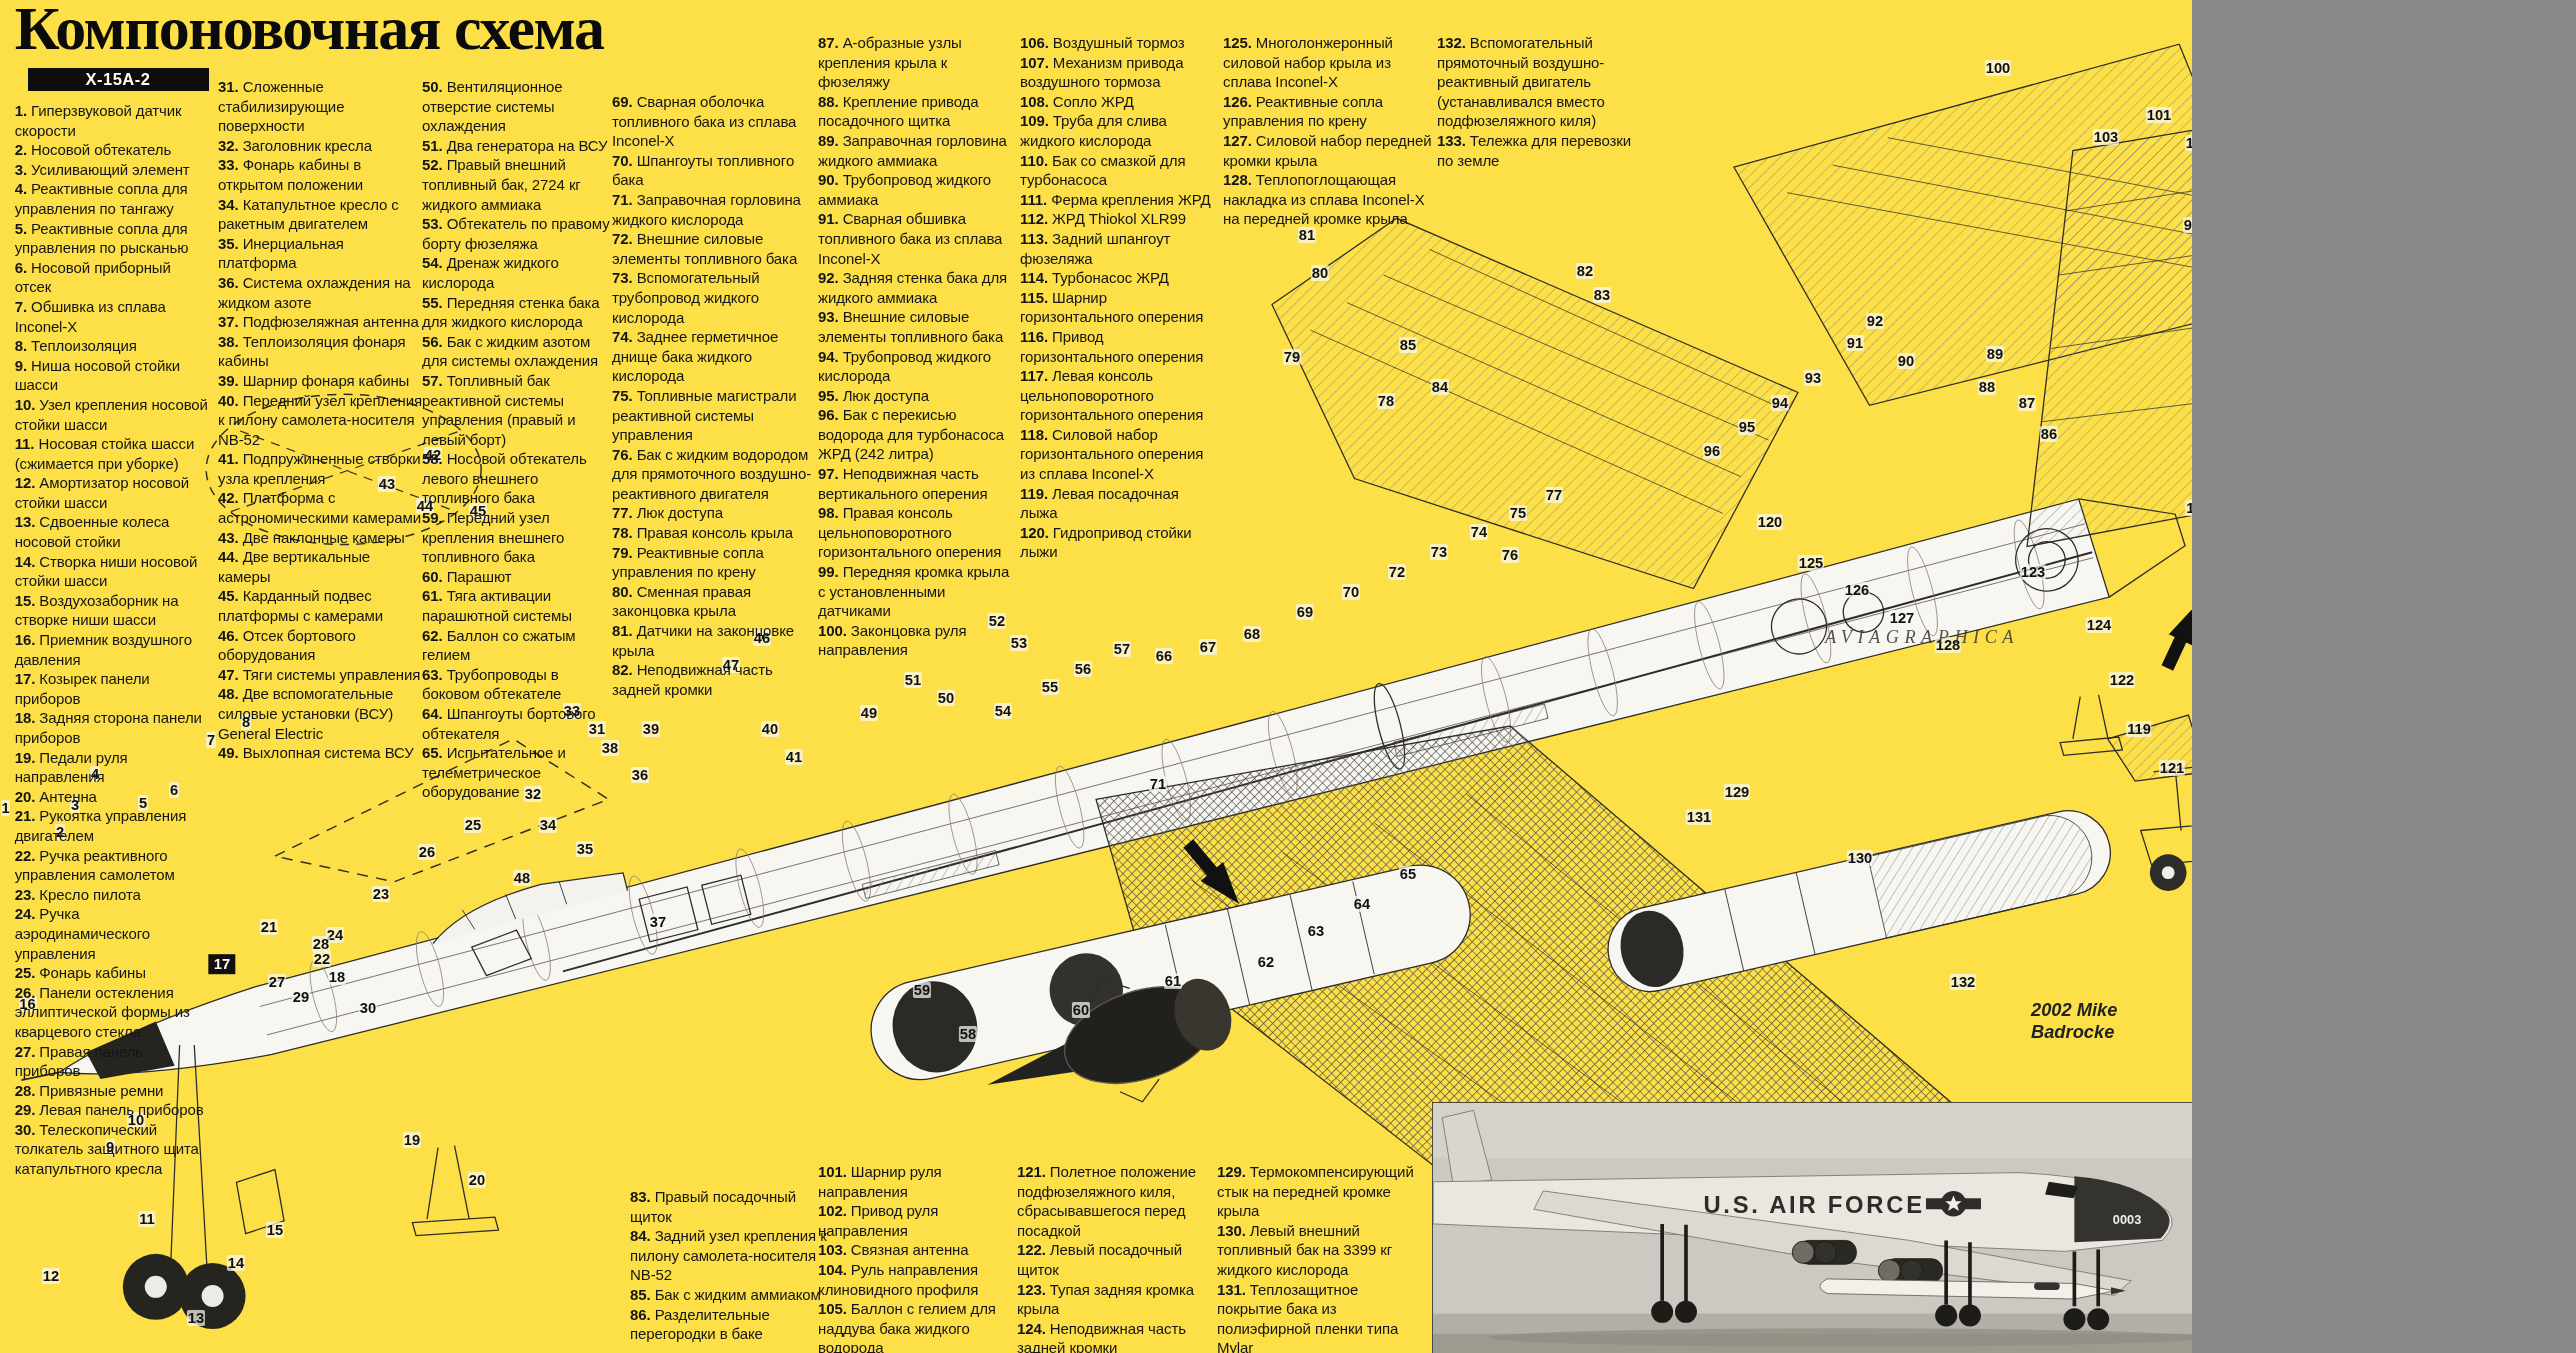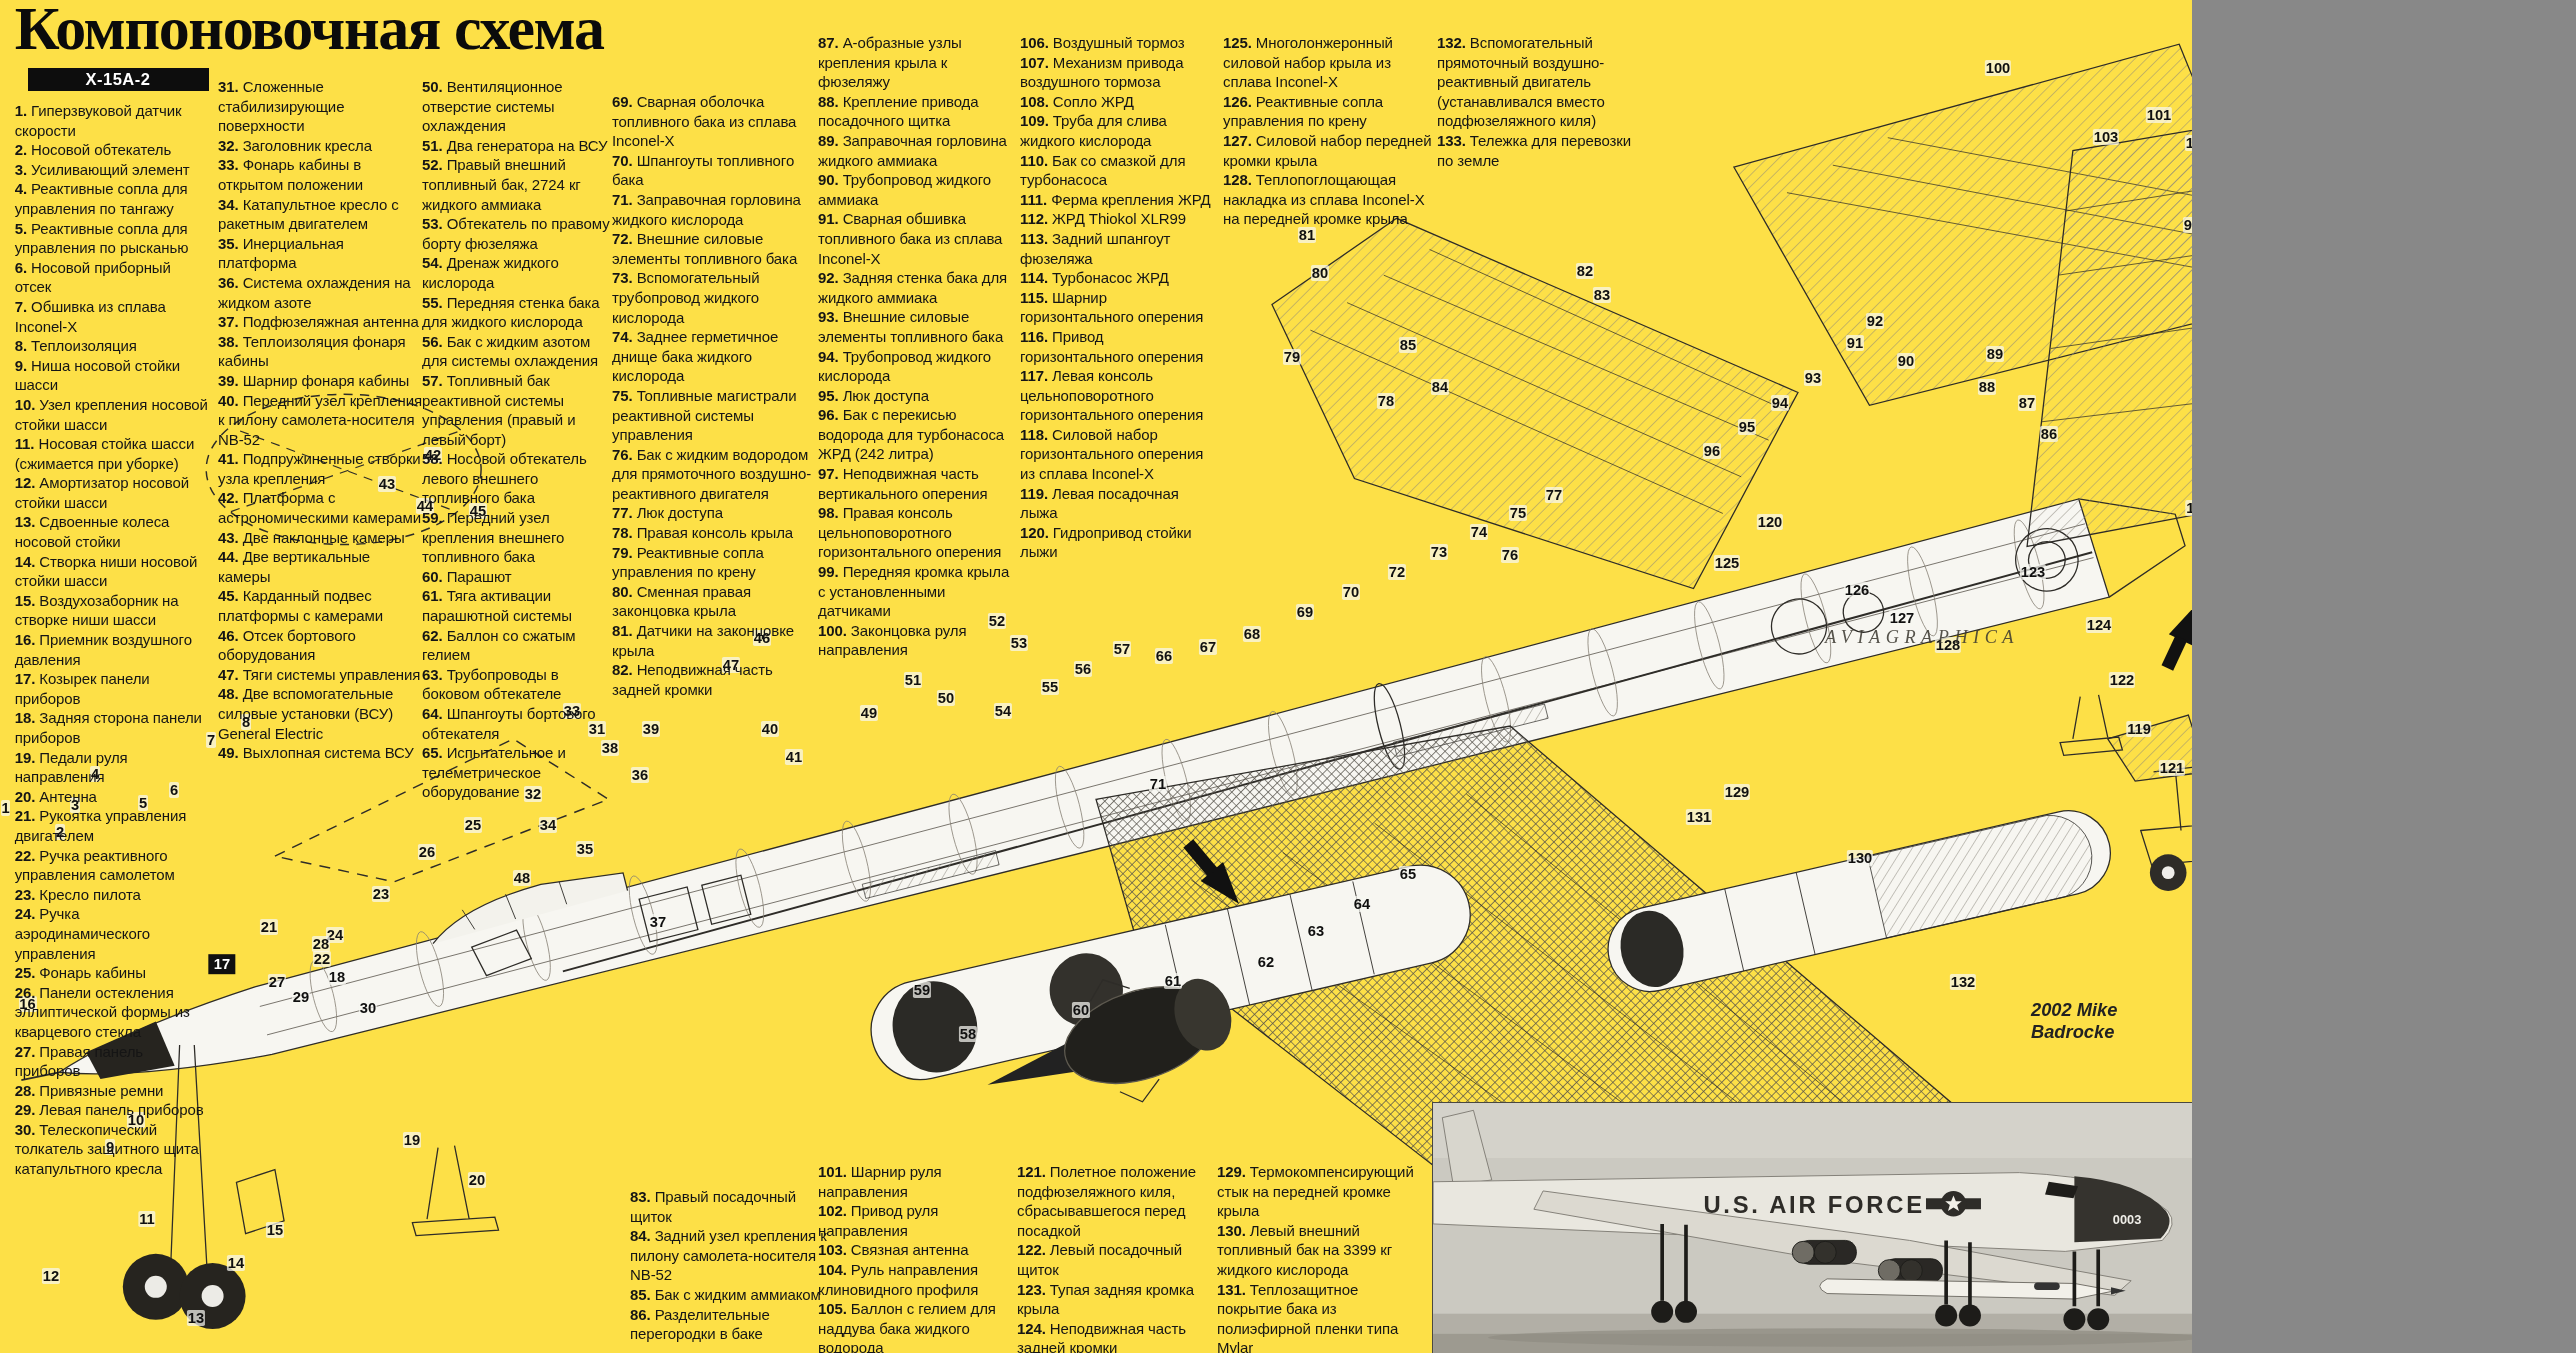--- a/index.html
+++ b/index.html
@@ -441,21 +441,21 @@
       <span class="co" style="left: 2333px; top: 425px;">115</span>
       <span class="co" style="left: 2289px; top: 453px;">116</span>
       <span class="co" style="left: 2243px; top: 480px;">117</span>
       <span class="co" style="left: 2198px; top: 508px;">118</span>
       <span class="co" style="left: 2139px; top: 729px;">119</span>
       <span class="co" style="left: 1770px; top: 522px;">120</span>
       <span class="co" style="left: 2172px; top: 768px;">121</span>
       <span class="co" style="left: 2122px; top: 680px;">122</span>
       <span class="co" style="left: 2033px; top: 572px;">123</span>
       <span class="co" style="left: 2099px; top: 625px;">124</span>
-      <span class="co" style="left: 1727px; top: 563px;">125</span>
+      <span class="co" style="left: 1811px; top: 563px;">125</span>
       <span class="co" style="left: 1857px; top: 590px; text-align: right;">126</span>
       <span class="co" style="left: 1902px; top: 618px;">127</span>
       <span class="co" style="left: 1948px; top: 645px;">128</span>
       <span class="co" style="left: 1737px; top: 792px;">129</span>
       <span class="co" style="left: 1860px; top: 858px;">130</span>
       <span class="co" style="left: 1699px; top: 817px;">131</span>
       <span class="co" style="left: 1963px; top: 982px;">132</span>
       <span class="co" style="left: 2251px; top: 871px;">133</span>
     </div>
 

